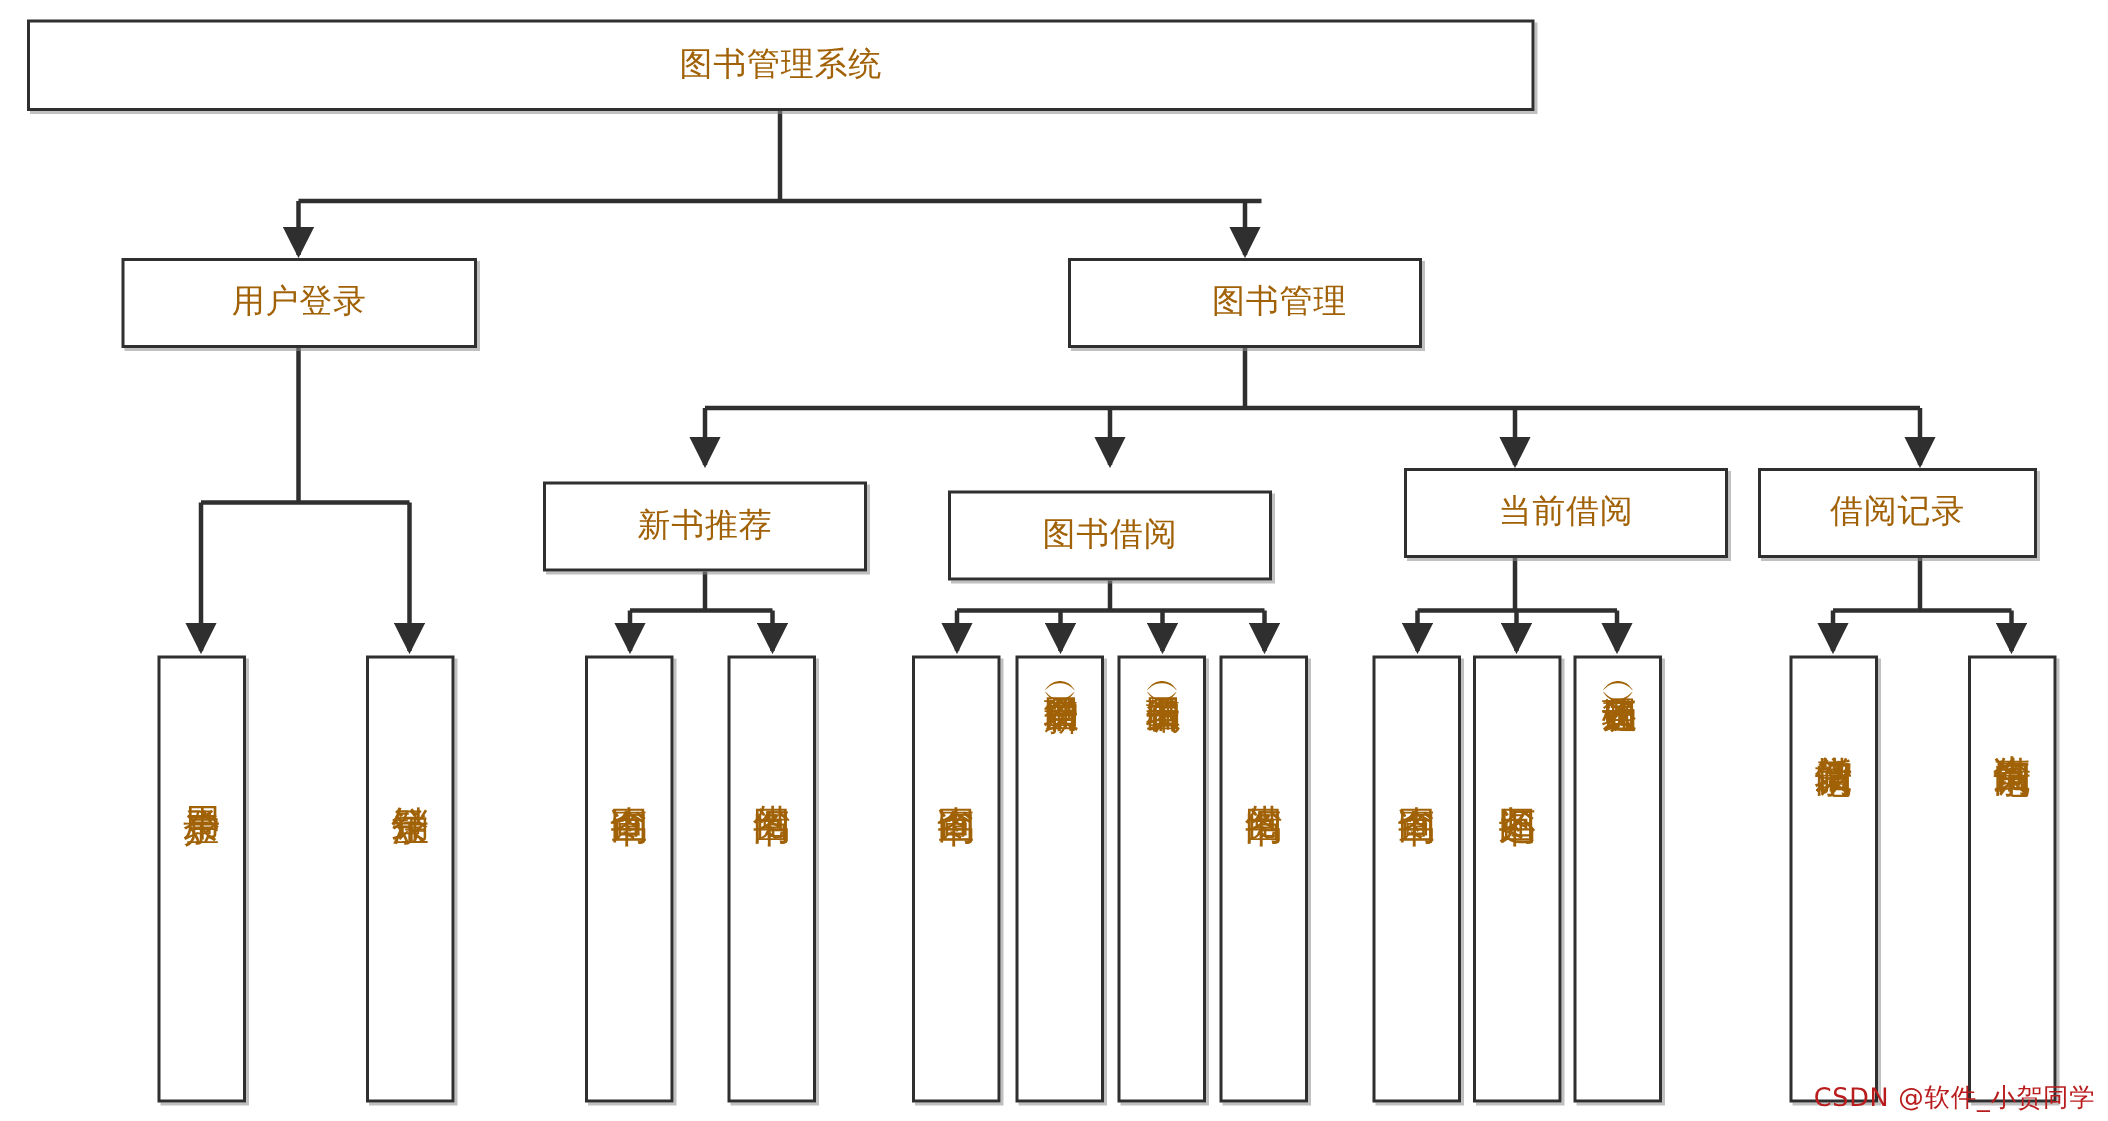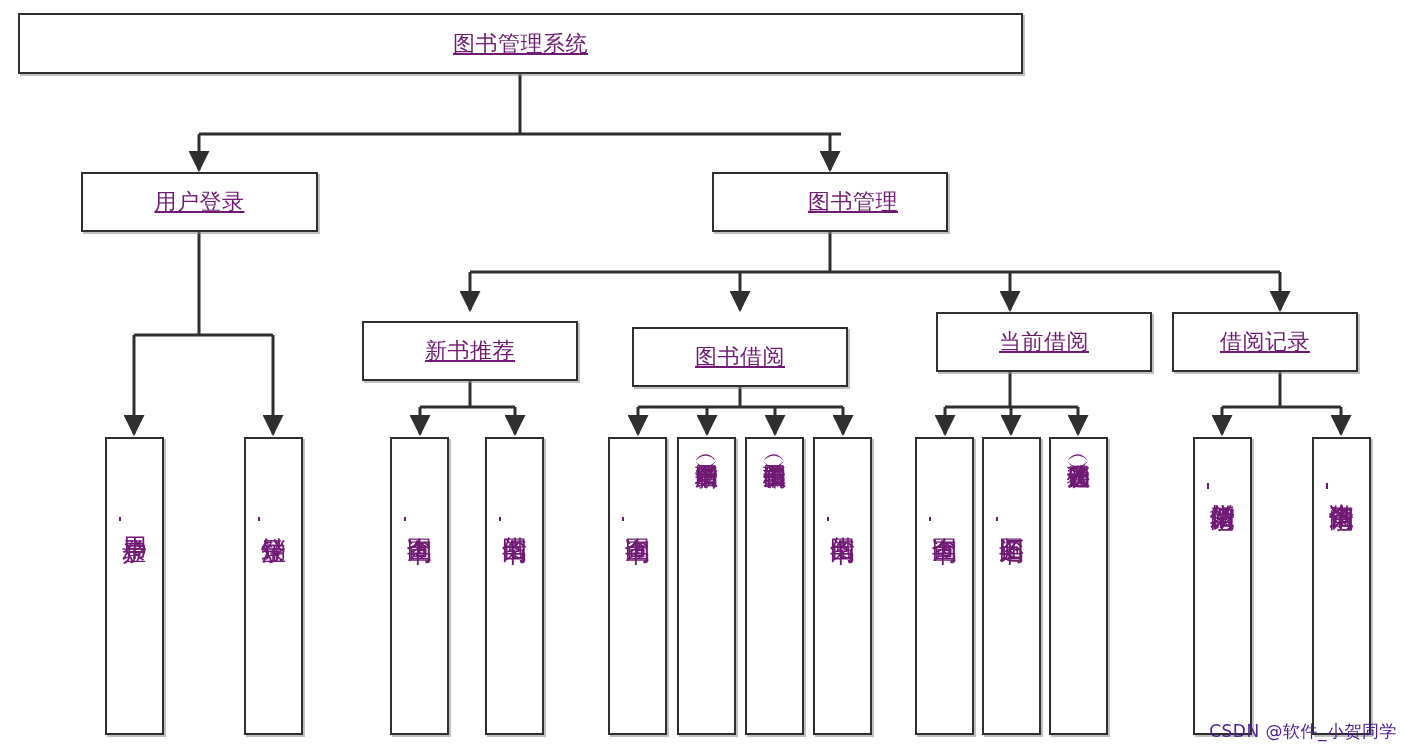--- a/index.html
+++ b/index.html
@@ -28,23 +28,22 @@
   }
   .node {
     position: absolute;
     box-sizing: border-box;
     background: #ffffff;
     border: 2.5px solid #2f2f2f;
     box-shadow: 2px 2px 0 0 rgba(140,140,140,0.55);
     display: flex;
     align-items: center;
     justify-content: center;
-    color: #701a75;
+    color: #a16207;
     z-index: 2;
-    text-decoration: underline;
   }
   .node-label {
     display: block;
     text-align: center;
     line-height: 1.18;
     white-space: pre;
   }
   
   .node.horiz .node-label {
     font-size: 22px;
@@ -70,21 +69,21 @@
   }
   .node.vert.small .node-label {
     font-size: 23px;
     letter-spacing: 0px;
   }
   .watermark {
     position: absolute;
     right: 8px;
     bottom: 4px;
     font-size: 17px;
-    color: #4c1d95;
+    color: #b91c1c;
     letter-spacing: 0.5px;
     z-index: 5;
     white-space: nowrap;
   }
 </style>
 </head>
 <body>
 
 <div id="diagram-root">
 

